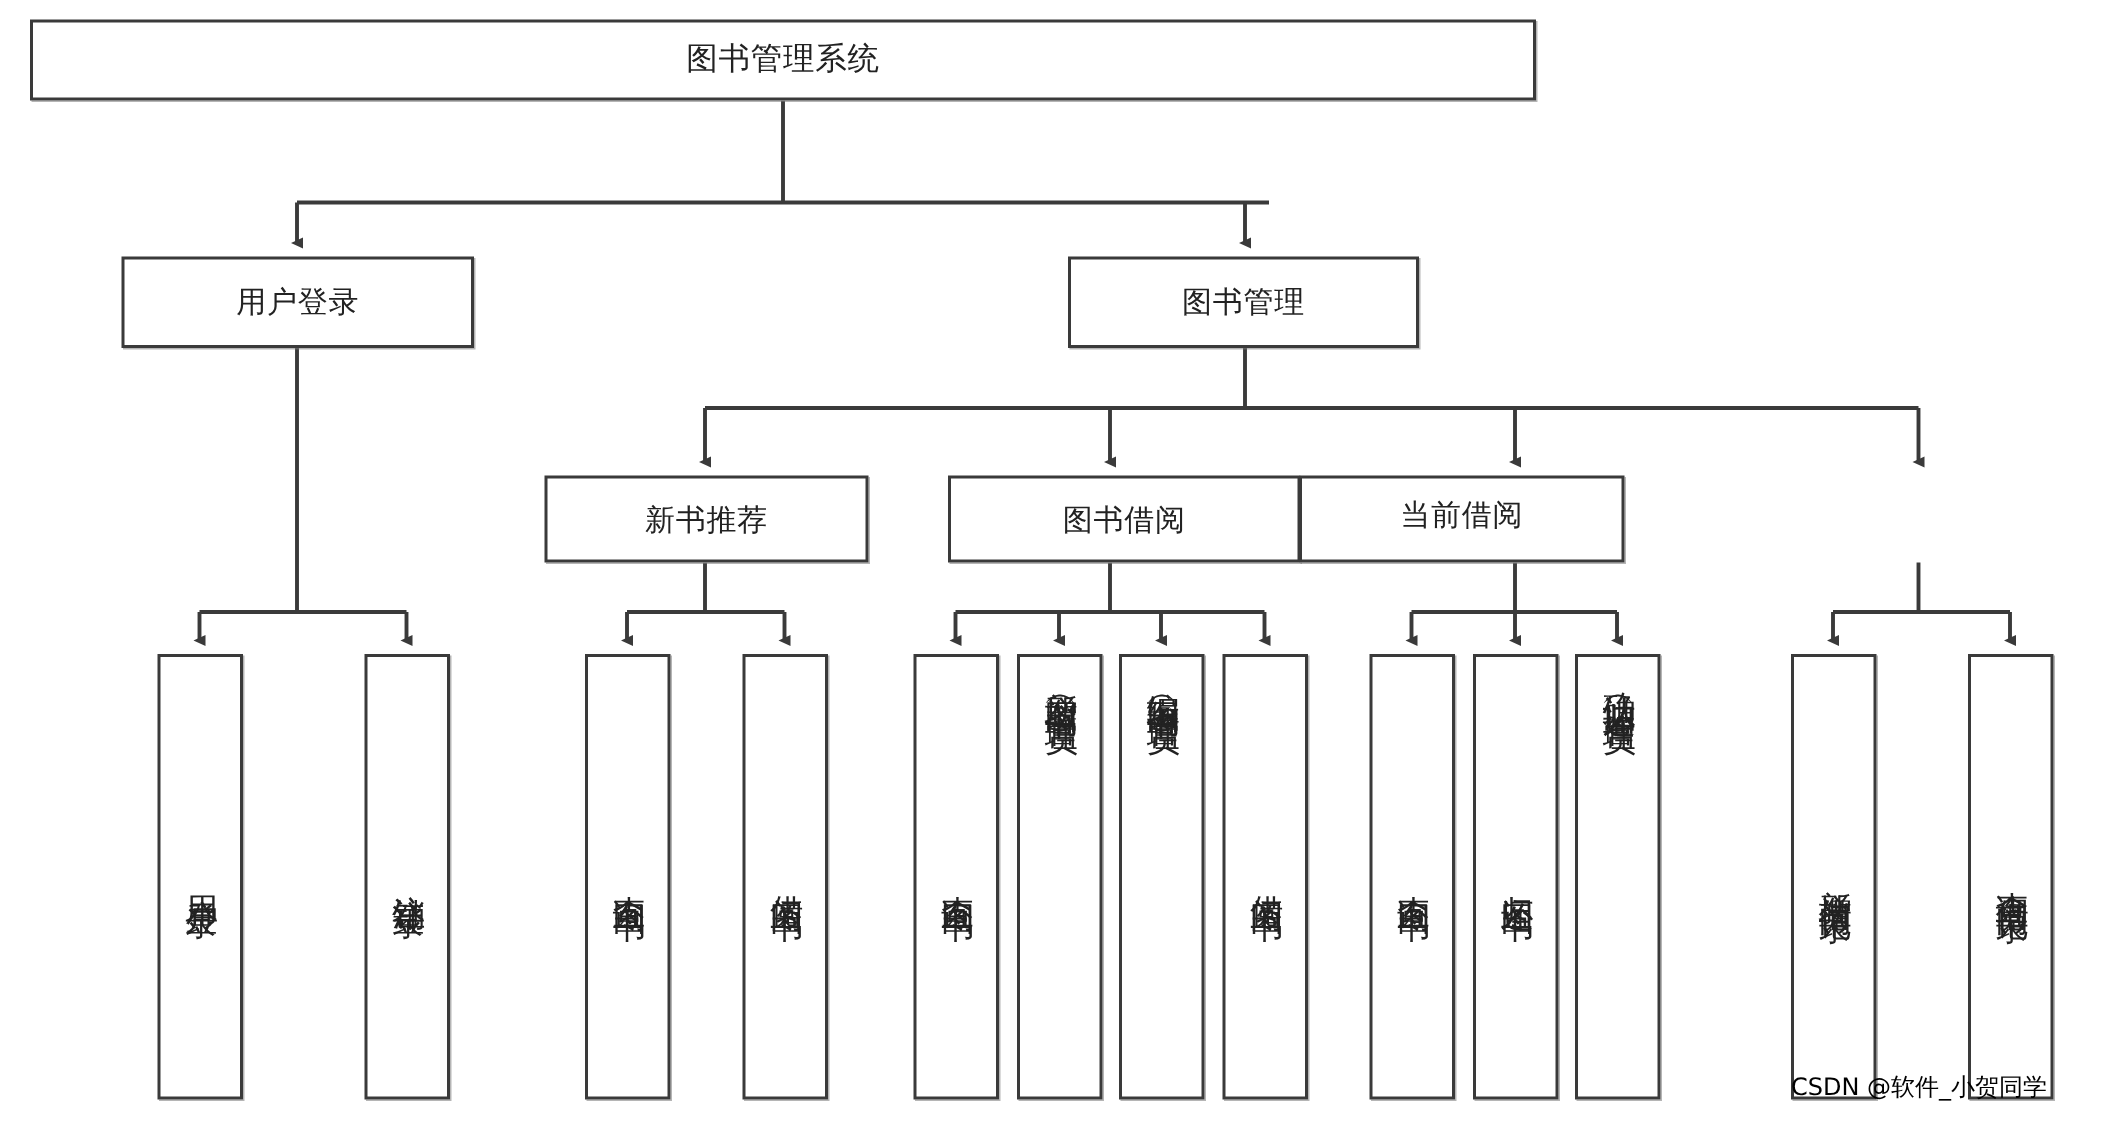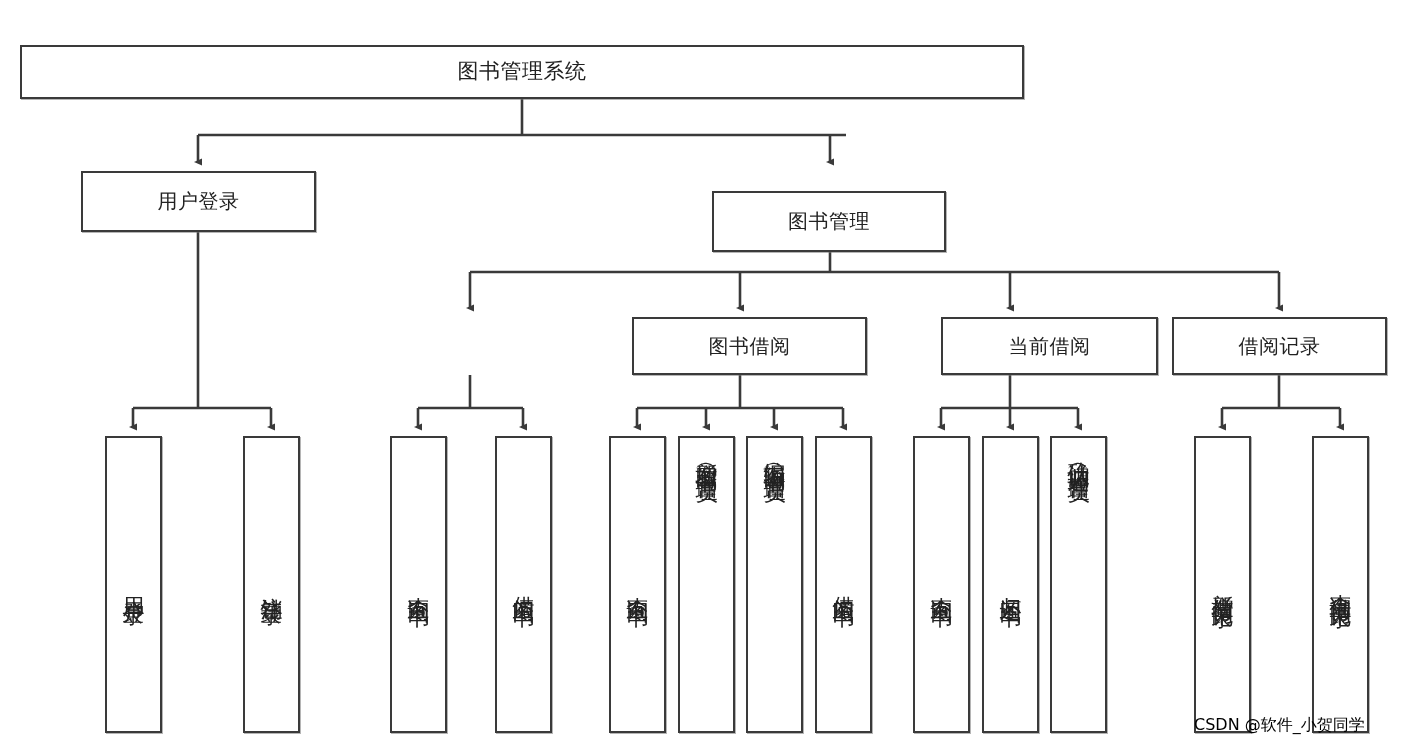--- a/index.html
+++ b/index.html
@@ -44,46 +44,45 @@
     line-height: 1.12;
     letter-spacing: 0.5px;
     white-space: nowrap;
   }
   
   .node.root {
     left: 20px;
     top: 13px;
     width: 1004px;
     height: 54px;
-    margin-top: 32px;
   }
   .node.root .node-label {
     font-size: 21px;
   }
   
   .node.lvl2 {
     top: 171px;
     height: 61px;
   }
   .node.lvl2 .node-label {
     font-size: 20px;
   }
   .node.n-user-login  { left: 81px;  width: 235px; }
-  .node.n-book-manage { left: 712px; width: 234px; margin-top: 20px; }
+  .node.n-book-manage { left: 712px; width: 234px; }
   
   .node.lvl3 {
     top: 317px;
     height: 58px;
   }
   .node.lvl3 .node-label {
     font-size: 20px;
   }
   .node.n-new-book-rec { left: 363px;  width: 216px; }
   .node.n-book-borrow  { left: 632px;  width: 235px; }
-  .node.n-current-loan { left: 941px;  width: 217px; }
+  .node.n-current-loan { left: 866px;  width: 217px; font-family: Liberation Mono, monospace; }
   .node.n-loan-record  { left: 1172px; width: 215px; }
   
   .node.leaf {
     top: 436px;
     height: 297px;
     width: 57px;
     align-items: flex-start;
     justify-content: center;
     padding-top: 6px;
   }
@@ -169,29 +168,29 @@
     <span class="node-label">图书管理系统</span>
   </div>
 
   <div class="node lvl2 n-user-login">
     <span class="node-label">用户登录</span>
   </div>
   <div class="node lvl2 n-book-manage">
     <span class="node-label">图书管理</span>
   </div>
 
+  <div class="node lvl3 n-new-book-rec">
+    <span class="node-label">新书推荐</span>
+  </div>
   <div class="node lvl3 n-book-borrow">
     <span class="node-label">图书借阅</span>
   </div>
   <div class="node lvl3 n-current-loan">
     <span class="node-label">当前借阅</span>
   </div>
-  <div class="node lvl3 n-loan-record">
-    <span class="node-label">借阅记录</span>
-  </div>
 
   <div class="node leaf center-text" style="left:105px">
     <span class="node-label">用户登录</span>
   </div>
   <div class="node leaf center-text" style="left:243px">
     <span class="node-label">注销登录</span>
   </div>
 
   <div class="node leaf center-text" style="left:390px">
     <span class="node-label">查询图书</span>

